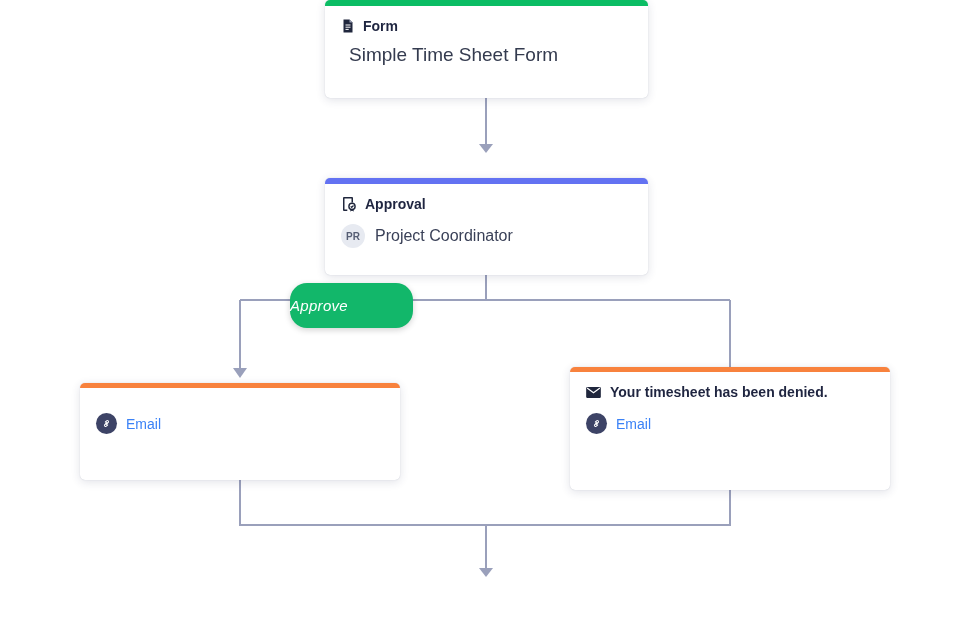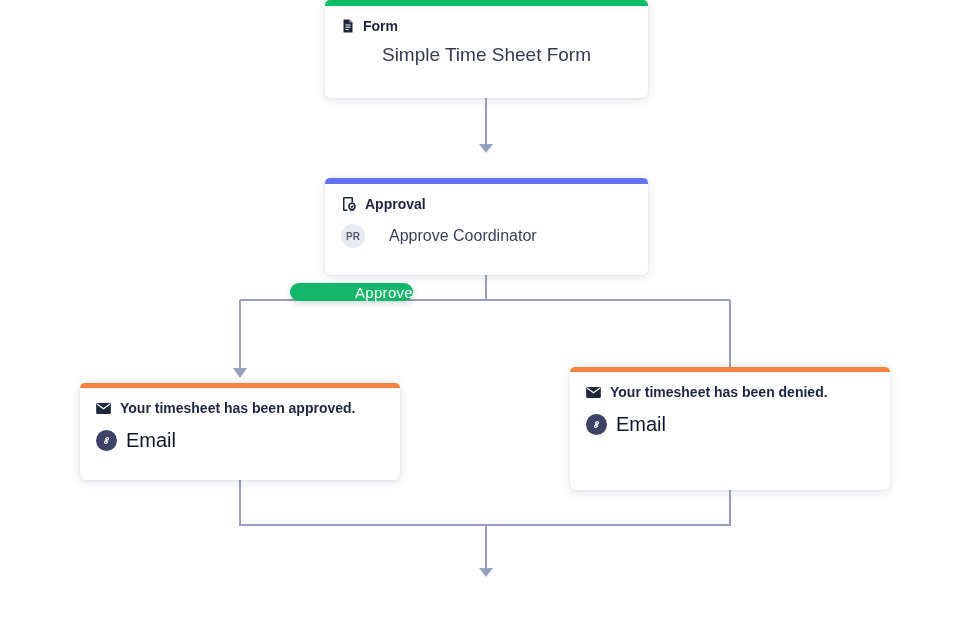--- a/index.html
+++ b/index.html
@@ -32,62 +32,63 @@
     box-shadow:0 2px 10px rgba(40,50,90,.14), 0 0 1px rgba(40,50,90,.25);
     overflow:hidden;
     cursor:pointer;
   }
   .accent{
     height:6px;width:100%;
   }
   .accent.form{background:var(--form-accent,#0bbd64);}
   .accent.approval{background:var(--approval-accent,#6372f2);}
   .accent.email{background:var(--email-accent,#f8823d);height:5px;}
-  .card .inner{padding:12px 16px 14px 16px;text-align:center;}
+  .card .inner{padding:12px 16px 14px 16px;}
   .type-row{
     display:flex;align-items:center;gap:8px;
     font-size:14px;font-weight:700;color:#1f2540;
   }
   .card-title{
     margin-top:10px;
-    font-size:19px;font-weight:500;color:#343b4f;
+    font-size:19px;font-weight:500;color:#343b4f;margin-left:8px;
   }
   .assignee-row{
-    display:flex;align-items:center;gap:24px;margin-top:12px;
+    display:flex;align-items:center;gap:10px;margin-top:12px;
     font-size:16px;color:#3a4158;
   }
   .avatar{
     width:24px;height:24px;border-radius:50%;
     background:#e7eaf1;color:#565e74;
     font-size:10px;font-weight:700;
     display:flex;align-items:center;justify-content:center;
     flex:0 0 auto;
   }
   .subject-row{
     display:flex;align-items:center;gap:9px;
     font-size:14px;font-weight:700;color:#1f2540;
   }
   .channel-row{
     display:flex;align-items:center;gap:9px;margin-top:13px;
-    font-size:20px;color:#0f172a;
+    font-size:14px;color:#3b82f6;
   }
   .link-badge{
     width:21px;height:21px;border-radius:50%;
     background:var(--end-fill,#3d4366);
     display:flex;align-items:center;justify-content:center;
     flex:0 0 auto;
   }
   .pill{
     position:absolute;
-    height:18px;
+    height:45px;
     border-radius:17px;
-    display:flex;align-items:center;justify-content:flex-end;
+    display:flex;align-items:center;justify-content:flex-start;
     color:#fff;font-size:15px;font-weight:500;letter-spacing:.3px;
     box-shadow:0 2px 6px rgba(0,0,0,.18);
     cursor:pointer;
+    font-style:italic;
   }
   .pill.approve{left:290px;top:283px;width:123px;background:var(--approve-pill,#12b76a);}
   .pill.deny{left:589px;top:283px;width:96px;background:var(--deny-pill,#d92c4b);}
   .end-node{
     position:absolute;
     left:450px;top:582px;width:72px;height:36px;
     background:var(--end-fill,#3d4366);
     border:4px solid var(--end-border,#ccd0f0);
     border-radius:24px;
     display:flex;align-items:center;justify-content:center;
@@ -141,69 +142,60 @@
             <path d="M3 1h8a1 1 0 0 1 1 1v4.4h-1.5V2.5h-7v11h2.8V15H3a1 1 0 0 1-1-1V2a1 1 0 0 1 1-1z" fill="#20273d"></path>
             <circle cx="11" cy="10.4" r="3.1" fill="none" stroke="#20273d" stroke-width="1.4"></circle>
             <path d="M9.7 10.4l1 1 1.8-1.9" stroke="#20273d" stroke-width="1.3" fill="none"></path>
             <path d="M9.6 13.2L9.1 15.6l1.9-0.8 1.9 0.8-0.5-2.4z" fill="#20273d"></path>
           </svg>
         </span>
         <span>Approval</span>
       </div>
       <div class="assignee-row">
         <span class="avatar">PR</span>
-        <span>Approve Coordinator</span>
+        <span>Project Coordinator</span>
       </div>
     </div>
   </div>
 
   <div class="pill approve">
     <span>Approve</span>
   </div>
 
   <div class="card" style="left:80px;top:383px;width:320px;height:97px;">
+    <div class="accent email"></div>
+    <div class="inner">
+      <div class="channel-row">
+        <span class="link-badge">
+          <svg width="13" height="13" viewBox="0 0 24 24">
+            <path fill="#ffffff" d="M10.6 13.4a1 1 0 0 0 1.4 1.4l4-4a3.2 3.2 0 0 0-4.5-4.5l-2.2 2.2a1 1 0 1 0 1.4 1.4l2.2-2.2a1.2 1.2 0 0 1 1.7 1.7zM13.4 10.6a1 1 0 0 0-1.4-1.4l-4 4a3.2 3.2 0 0 0 4.5 4.5l2.2-2.2a1 1 0 1 0-1.4-1.4l-2.2 2.2a1.2 1.2 0 0 1-1.7-1.7z"></path>
+          </svg>
+        </span>
+        <span>Email</span>
+      </div>
+    </div>
+  </div>
+
+  <div class="card" style="left:570px;top:367px;width:320px;height:123px;">
     <div class="accent email"></div>
     <div class="inner">
       <div class="subject-row">
         <span class="icon">
           <svg width="15" height="11" viewBox="0 0 16 12">
             <rect x="0" y="0" width="16" height="12" rx="1.4" fill="#20273d"></rect>
             <path d="M1 1.2l7 5 7-5" stroke="#ffffff" stroke-width="1.3" fill="none"></path>
           </svg>
         </span>
-        <span>Your timesheet has been approved.</span>
+        <span>Your timesheet has been denied.</span>
       </div>
       <div class="channel-row">
         <span class="link-badge">
           <svg width="13" height="13" viewBox="0 0 24 24">
             <path fill="#ffffff" d="M10.6 13.4a1 1 0 0 0 1.4 1.4l4-4a3.2 3.2 0 0 0-4.5-4.5l-2.2 2.2a1 1 0 1 0 1.4 1.4l2.2-2.2a1.2 1.2 0 0 1 1.7 1.7zM13.4 10.6a1 1 0 0 0-1.4-1.4l-4 4a3.2 3.2 0 0 0 4.5 4.5l2.2-2.2a1 1 0 1 0-1.4-1.4l-2.2 2.2a1.2 1.2 0 0 1-1.7-1.7z"></path>
           </svg>
         </span>
         <span>Email</span>
       </div>
     </div>
   </div>
 
-  <div class="card" style="left:570px;top:367px;width:320px;height:123px;">
-    <div class="accent email"></div>
-    <div class="inner">
-      <div class="subject-row">
-        <span class="icon">
-          <svg width="15" height="11" viewBox="0 0 16 12">
-            <rect x="0" y="0" width="16" height="12" rx="1.4" fill="#20273d"></rect>
-            <path d="M1 1.2l7 5 7-5" stroke="#ffffff" stroke-width="1.3" fill="none"></path>
-          </svg>
-        </span>
-        <span>Your timesheet has been denied.</span>
-      </div>
-      <div class="channel-row">
-        <span class="link-badge">
-          <svg width="13" height="13" viewBox="0 0 24 24">
-            <path fill="#ffffff" d="M10.6 13.4a1 1 0 0 0 1.4 1.4l4-4a3.2 3.2 0 0 0-4.5-4.5l-2.2 2.2a1 1 0 1 0 1.4 1.4l2.2-2.2a1.2 1.2 0 0 1 1.7 1.7zM13.4 10.6a1 1 0 0 0-1.4-1.4l-4 4a3.2 3.2 0 0 0 4.5 4.5l2.2-2.2a1 1 0 1 0-1.4-1.4l-2.2 2.2a1.2 1.2 0 0 1-1.7-1.7z"></path>
-          </svg>
-        </span>
-        <span>Email</span>
-      </div>
-    </div>
-  </div>
-
 
 </div>
 
 </body></html>

